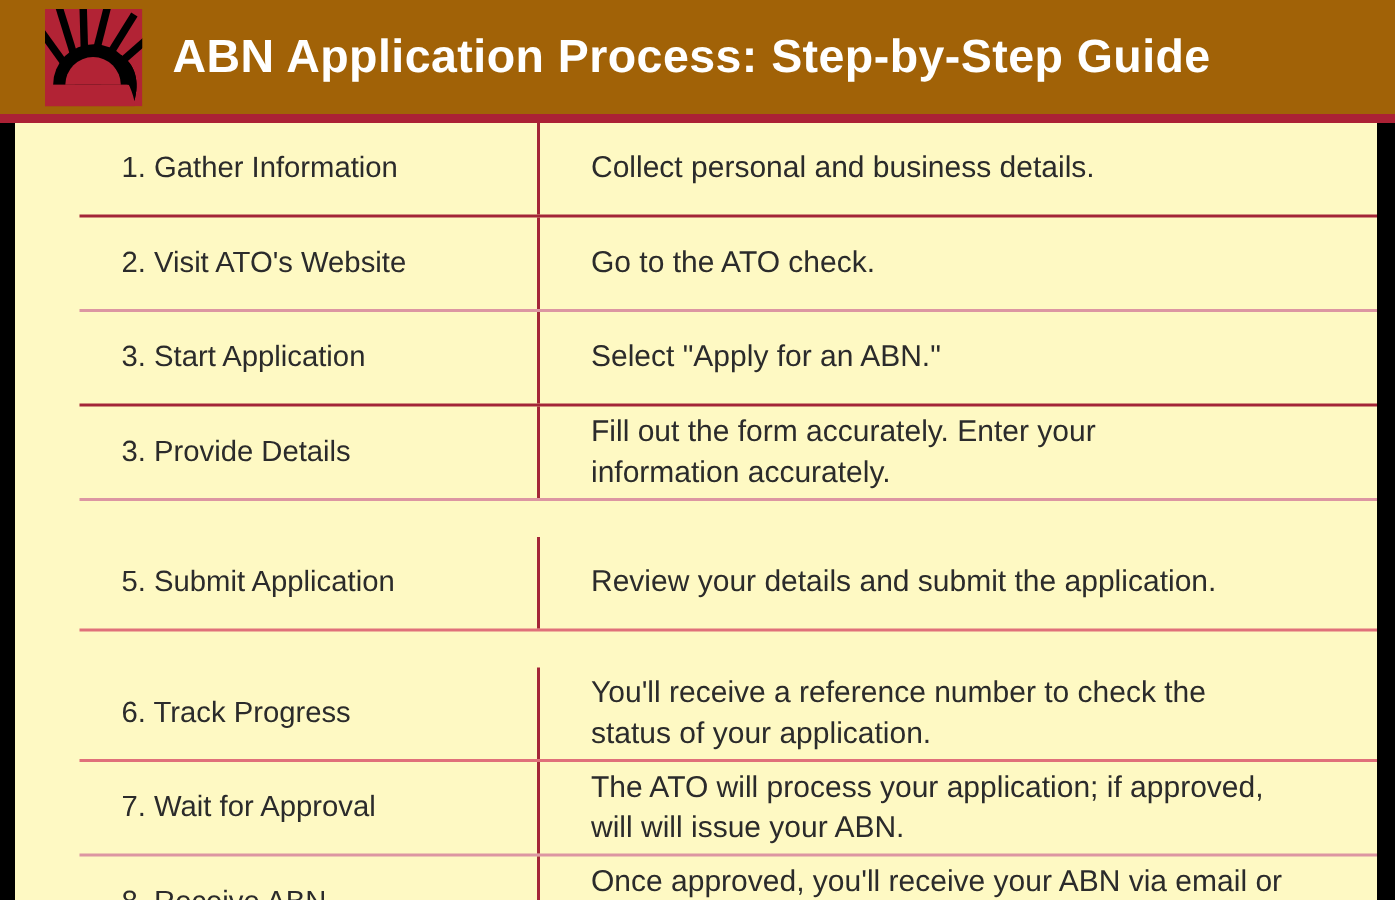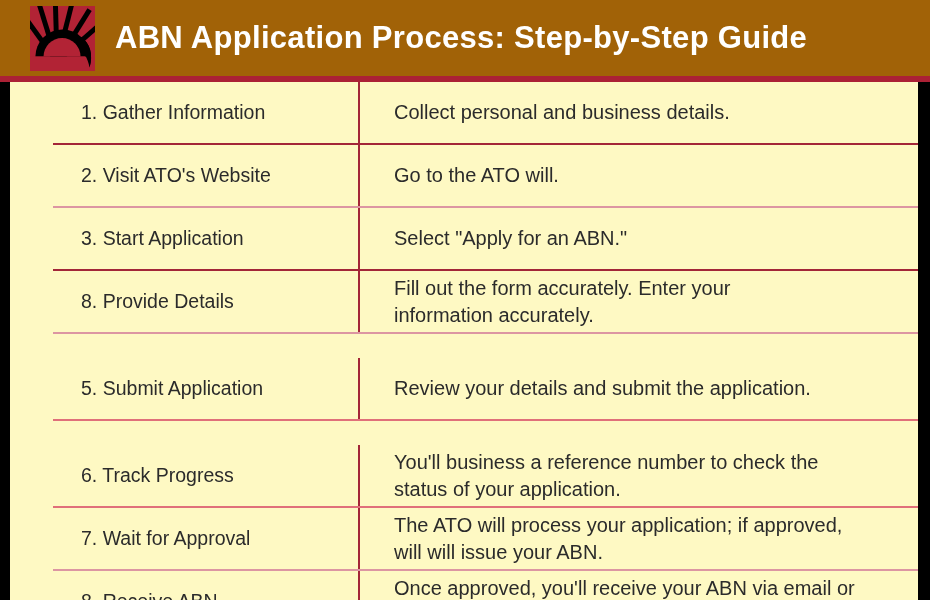--- a/index.html
+++ b/index.html
@@ -87,42 +87,42 @@
 
   <div class="table">
 
     <div class="row sep-dark">
       <div class="cell step">1. Gather Information</div>
       <div class="cell desc">Collect personal and business details.</div>
     </div>
 
     <div class="row sep-light">
       <div class="cell step">2. Visit ATO's Website</div>
-      <div class="cell desc">Go to the ATO will.</div>
+      <div class="cell desc">Go to the ATO check.</div>
     </div>
 
     <div class="row sep-dark">
       <div class="cell step">3. Start Application</div>
       <div class="cell desc">Select "Apply for an ABN."</div>
     </div>
 
     <div class="row sep-light">
-      <div class="cell step">8. Provide Details</div>
+      <div class="cell step">3. Provide Details</div>
       <div class="cell desc">Fill out the form accurately. Enter your
 information accurately.</div>
     </div>
 
     <div class="row sep-medium">
       <div class="cell step">5. Submit Application</div>
       <div class="cell desc">Review your details and submit the application.</div>
     </div>
 
     <div class="row sep-medium">
       <div class="cell step">6. Track Progress</div>
-      <div class="cell desc">You'll business a reference number to check the
+      <div class="cell desc">You'll receive a reference number to check the
 status of your application.</div>
     </div>
 
     <div class="row sep-light">
       <div class="cell step">7. Wait for Approval</div>
       <div class="cell desc">The ATO will process your application; if approved,
 will will issue your ABN.</div>
     </div>
 
     <div class="row">

